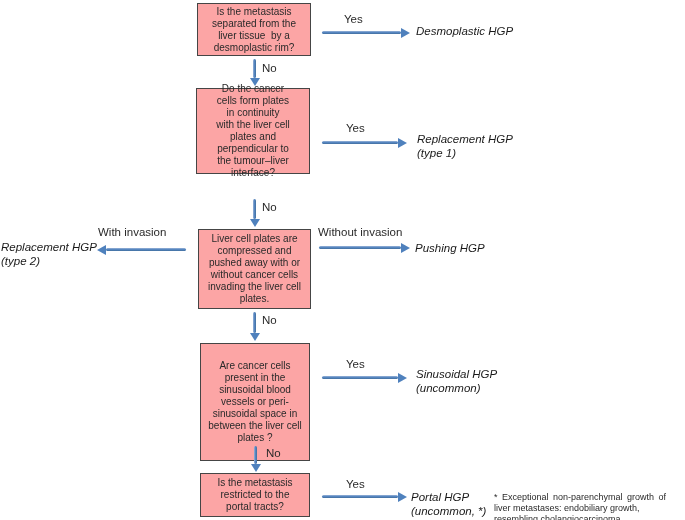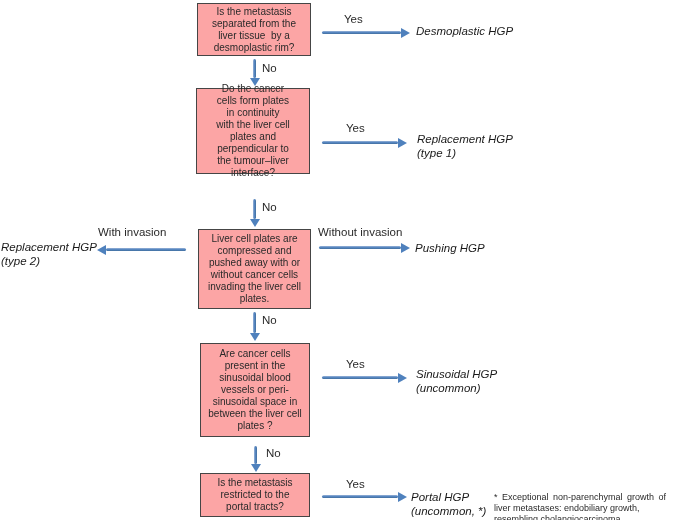--- a/index.html
+++ b/index.html
@@ -129,21 +129,21 @@
 
   <div class="qbox" style="left:198px; top:229px; width:113px; height:80px;">
     <div class="qtext">Liver cell plates are
 compressed and
 pushed away with or
 without cancer cells
 invading the liver cell
 plates.</div>
   </div>
 
-  <div class="qbox" style="left:200px; top:343px; width:110px; height:94px;">
+  <div class="qbox" style="left:200px; top:343px; width:110px; height:118px;">
     <div class="qtext">Are cancer cells
 present in the
 sinusoidal blood
 vessels or peri-
 sinusoidal space in
 between the liver cell
 plates ?</div>
   </div>
 
   <div class="qbox" style="left:200px; top:473px; width:110px; height:44px;">

